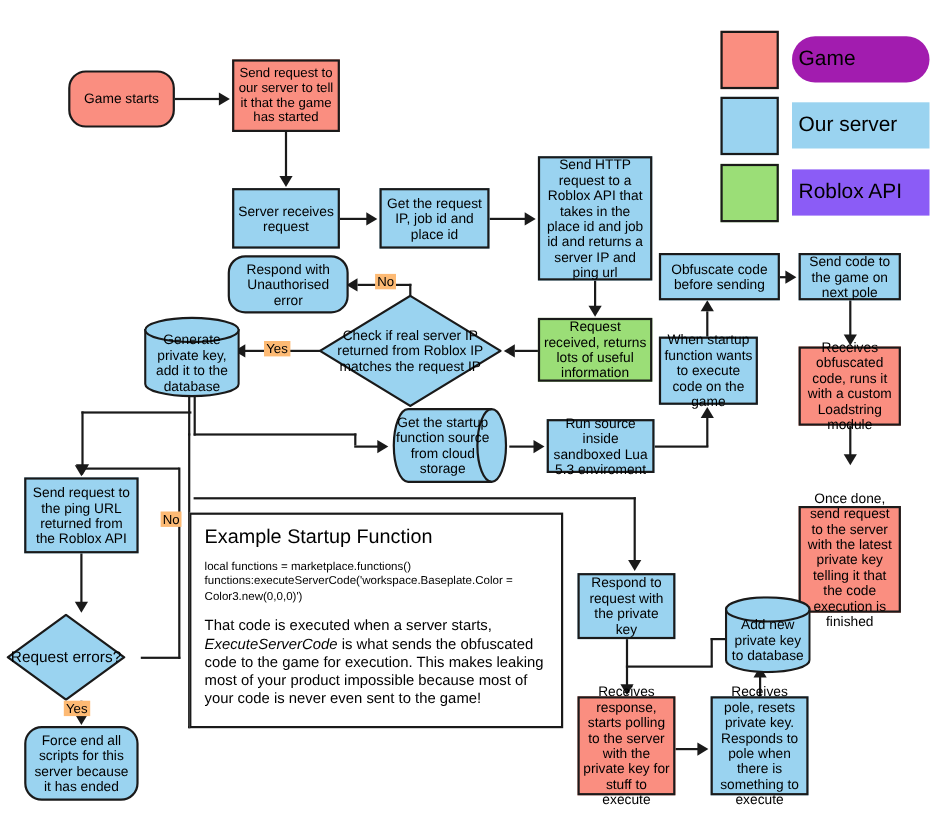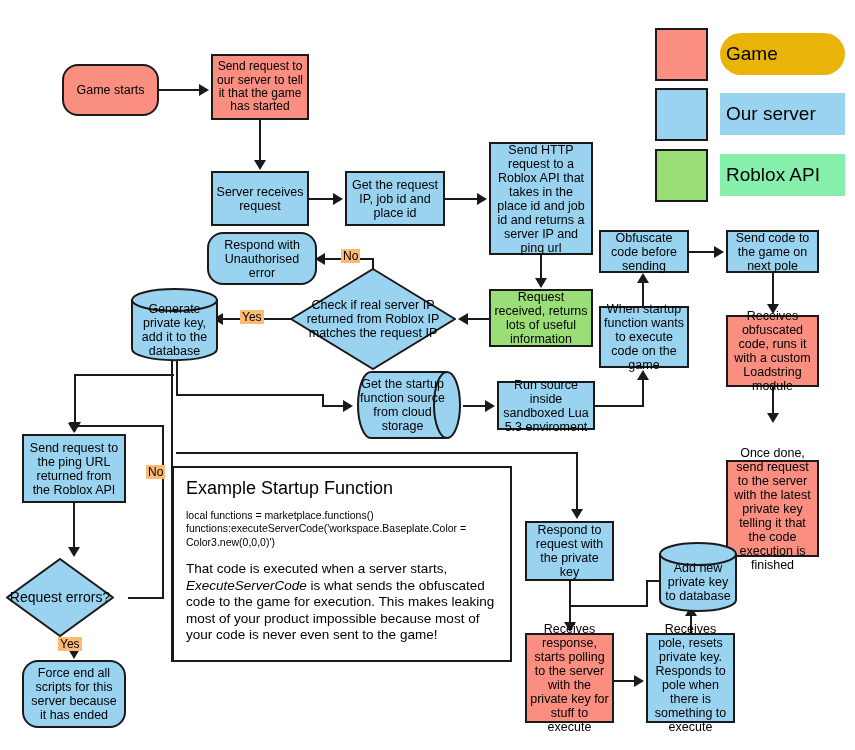--- a/index.html
+++ b/index.html
@@ -40,27 +40,27 @@
   #panel .code{font-size:10.5px;line-height:1.28;margin:0 0 12px 0;white-space:pre-wrap;}
   #panel .para{font-size:13.5px;line-height:1.22;margin:0;}
   #panel .para i{font-style:italic;}
 </style>
 </head>
 <body>
 
 <div id="canvas">
 
   <div class="lgswatch" style="left:655px;top:28px;width:53px;height:53px;background:#FA8E80;"></div>
-  <div class="lgtext" style="left:720px;top:33px;width:125px;height:42px;background:#eab308;border-radius:21px;">Game</div>
+  <div class="lgtext" style="left:720px;top:33px;width:125px;height:42px;background:#a21caf;border-radius:21px;">Game</div>
 
   <div class="lgswatch" style="left:655px;top:88px;width:53px;height:53px;background:#9AD3F0;"></div>
   <div class="lgtext" style="left:720px;top:93px;width:125px;height:42px;background:#9AD3F0;">Our server</div>
 
   <div class="lgswatch" style="left:655px;top:149px;width:53px;height:53px;background:#9BDE77;"></div>
-  <div class="lgtext" style="left:720px;top:154px;width:125px;height:42px;background:#86efac;">Roblox API</div>
+  <div class="lgtext" style="left:720px;top:154px;width:125px;height:42px;background:#8b5cf6;">Roblox API</div>
 
   <div class="node red stadium" style="left:62px;top:64px;width:97px;height:52px;font-size:12.5px;">
     <span>Game starts</span>
     </div>
 
   <div class="node red" style="left:211px;top:54px;width:98px;height:66px;font-size:12px;">
     <span>Send request to our server to tell it that the game has started</span>
     </div>
 
   <div class="node blue" style="left:211px;top:171px;width:98px;height:55px;font-size:12.5px;">
@@ -91,21 +91,21 @@
     </div>
 
   <div class="node cyl" style="left:131px;top:287px;width:87px;height:75px;font-size:12.5px;">
     <svg class="cshape" viewBox="0 0 87 75" preserveAspectRatio="none">
       <path d="M1,13 L1,62 A42,11 0 0 0 86,62 L86,13 Z" fill="#9AD3F0" stroke="#1a1a1a" stroke-width="2"></path>
       <ellipse cx="43.5" cy="13" rx="42.5" ry="11" fill="#9AD3F0" stroke="#1a1a1a" stroke-width="2"></ellipse>
     </svg>
     <span style="padding-top:10px;">Generate private key, add it to the database</span>
     </div>
 
-  <div class="node blue" style="left:599px;top:230px;width:90px;height:43px;font-size:12.5px;">
+  <div class="node blue" style="left:599px;top:230px;width:110px;height:43px;font-size:12.5px;">
     <span>Obfuscate code before sending</span>
     </div>
 
   <div class="node blue" style="left:726px;top:230px;width:93px;height:43px;font-size:12.5px;">
     <span>Send code to the game on next pole</span>
     </div>
 
   <div class="node blue" style="left:599px;top:306px;width:90px;height:62px;font-size:12.5px;">
     <span>When startup function wants to execute code on the game</span>
     </div>

